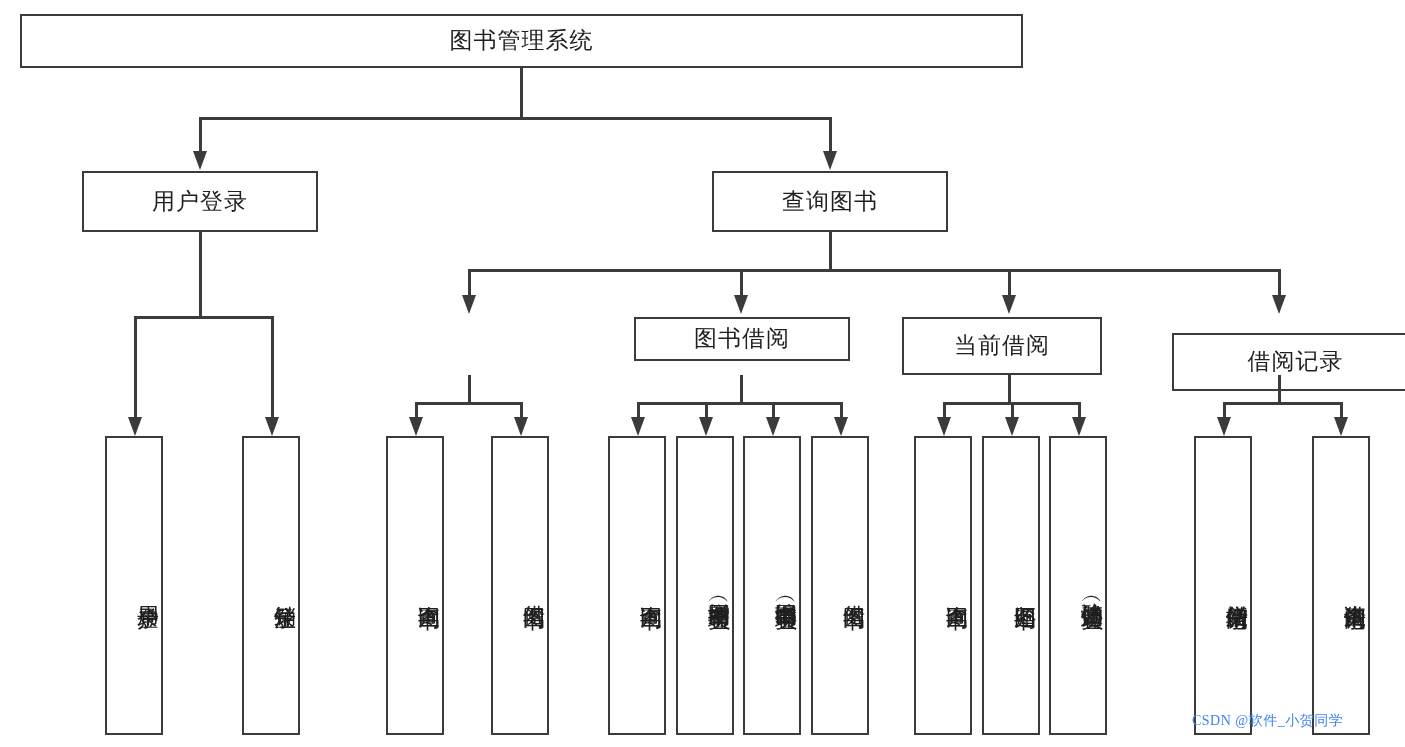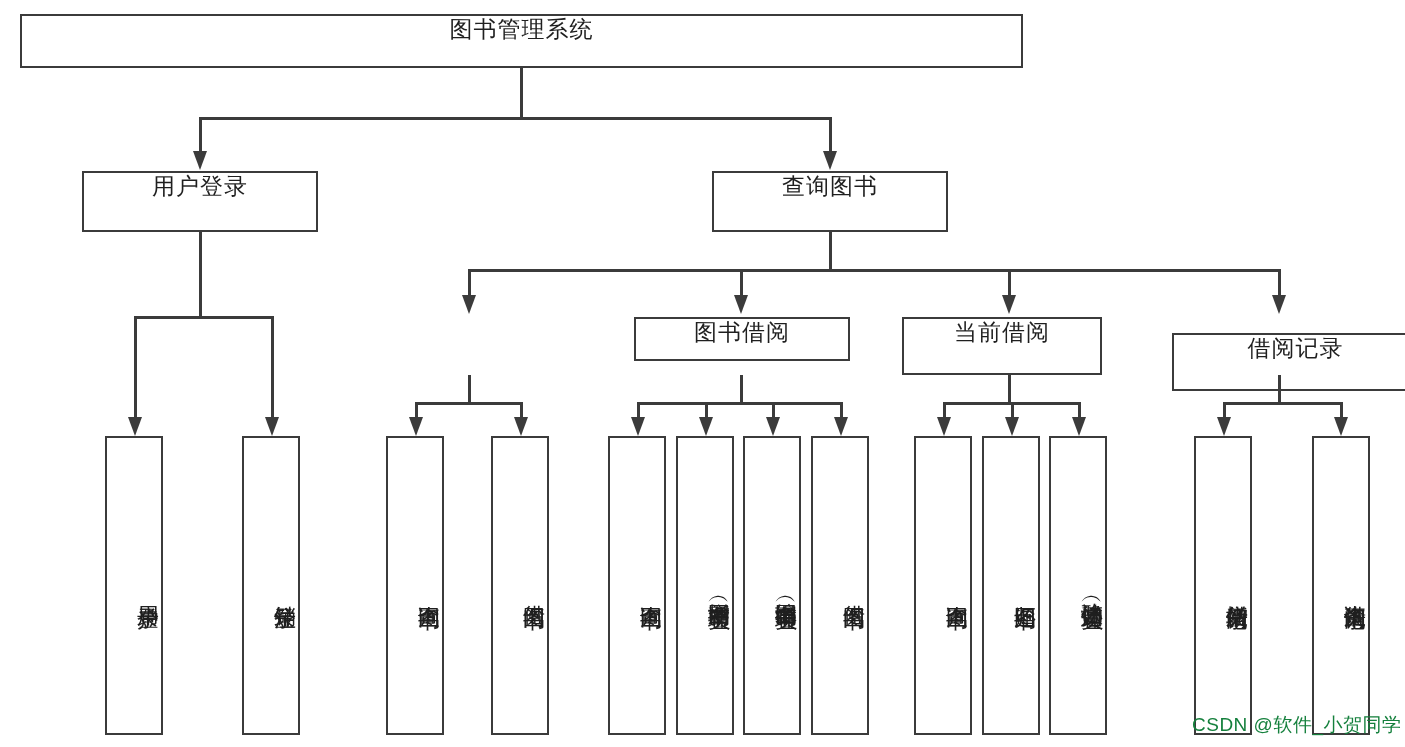--- a/index.html
+++ b/index.html
@@ -16,21 +16,21 @@
     height: 747px;
     background: #ffffff;
     overflow: hidden;
   }
   .node {
     position: absolute;
     box-sizing: border-box;
     border: 2.5px solid #3b3b3b;
     background: #ffffff;
     display: flex;
-    align-items: flex-start;
+    align-items: center;
     justify-content: center;
     color: #1f1f1f;
   }
   .node.horiz {
     font-size: 23px;
     letter-spacing: 1px;
     line-height: 1.2;
   }
   .node.vert {
     writing-mode: vertical-rl;
@@ -57,25 +57,26 @@
   .arrow {
     position: absolute;
     width: 0;
     height: 0;
     border-left: 7.5px solid transparent;
     border-right: 7.5px solid transparent;
     border-top: 19px solid #3b3b3b;
   }
   .watermark {
     position: absolute;
-    color: #15803d;
-    font-size: 19px;
+    color: #3b82f6;
+    font-size: 14px;
     letter-spacing: 0.5px;
     white-space: nowrap;
     user-select: none;
+    font-family: Liberation Serif, serif;
   }
 </style>
 </head>
 <body>
 
 <div id="canvas">
 
   <div class="node horiz" style="left:20px; top:14px; width:1003px; height:54px;">
     <span class="nlabel">图书管理系统</span>
   </div>

